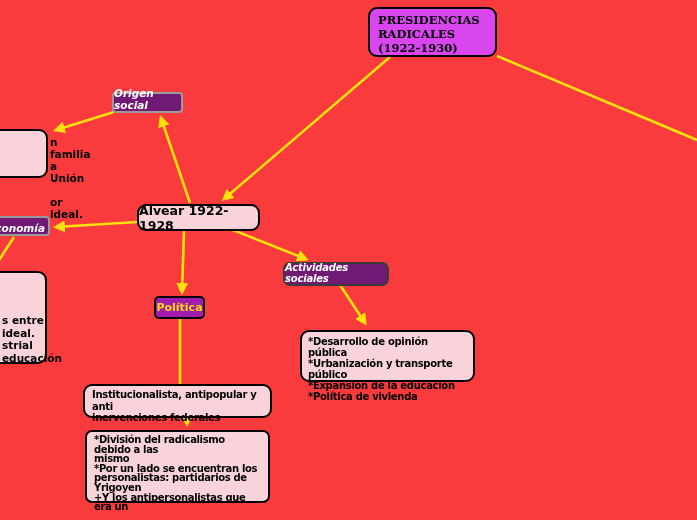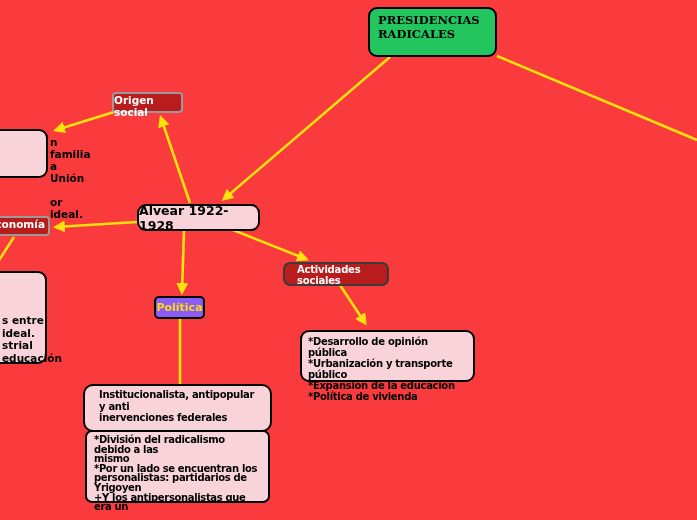--- a/index.html
+++ b/index.html
@@ -8,51 +8,51 @@
     background:#F93B3D;
     font-family:"DejaVu Sans", sans-serif;
   }
   svg.edges { position:absolute; left:0; top:0; width:697px; height:520px; }
   .edge { stroke:#FFE10B; stroke-width:2.6; fill:none; }
   .arrowhead { fill:#FFE10B; }
 
   .node { position:absolute; box-sizing:border-box; font-weight:bold; color:#000; }
 
   .yellow-node {
-    background:#22c55e; border:2px solid #000; border-radius:9px;
+    background:#d946ef; border:2px solid #000; border-radius:9px;
     font-family:"DejaVu Serif", serif; font-size:11.5px; line-height:14px;
     padding:4px 8px;
   }
   .pink-node { background:#F8D4DA; border:2px solid #000; border-radius:9px; }
   .black-node {
-    background:#b91c1c; border:2px solid #9A9A9A; border-radius:4px; color:#fff;
-    display:flex; align-items:flex-start; justify-content:center;
+    background:#701a75; border:2px solid #9A9A9A; border-radius:4px; color:#fff;
+    display:flex; align-items:flex-end; justify-content:center;font-style:italic;
   }
   .dark-node {
-    background:#8b5cf6; border:2px solid #000; border-radius:5px; color:#FFD908;
+    background:#a21caf; border:2px solid #000; border-radius:5px; color:#FFD908;
     display:flex; align-items:center; justify-content:center;
   }
 
   #presidencias { left:368px; top:7px; width:129px; height:50px; }
   #origen-social { left:112px; top:92px; width:71px; height:21px; font-size:10.5px; }
   #origen-detail { left:-60px; top:129px; width:108px; height:49px; }
   #origen-detail .fragment-text { position:absolute; left:60px; top:5px; font-size:10.5px; line-height:12px; font-weight:bold; }
   #alvear { left:137px; top:204px; width:123px; height:27px; font-size:12.5px;
             display:flex; align-items:center; justify-content:center; }
   #economia { left:-10px; top:216px; width:60px; height:20px; font-size:10.5px;
               justify-content:flex-end; padding-right:3px; }
   #economia-detail { left:-60px; top:271px; width:107px; height:93px; }
   #economia-detail .fragment-text { position:absolute; left:60px; top:41px; font-size:10.5px; line-height:12.5px; font-weight:bold; }
   #politica { left:154px; top:296px; width:51px; height:23px; font-size:11px; }
   #actividades { left:283px; top:262px; width:106px; height:24px; font-size:10px; letter-spacing:-0.2px;
-                 border-color:#3A3A3A; border-radius:7px;padding-left:12px; }
+                 border-color:#3A3A3A; border-radius:7px; }
   #desarrollo { left:300px; top:330px; width:175px; height:52px; padding:4px 6px;
                 font-size:10px; line-height:11px; letter-spacing:-0.3px; }
-  #institucionalista { left:83px; top:384px; width:189px; height:48px; padding:3px 14px;
-                       font-size:10px; line-height:11.5px; letter-spacing:-0.3px;border-radius:10px; }
+  #institucionalista { left:83px; top:384px; width:189px; height:34px; padding:3px 7px;
+                       font-size:10px; line-height:11.5px; letter-spacing:-0.3px; }
   #division { left:85px; top:430px; width:185px; height:73px; padding:3px 7px;
               font-size:10px; line-height:9.6px; letter-spacing:-0.35px;border-radius:7px; }
   .tline { min-height:9px; }
   #origen-detail .tline { min-height:12px;margin-left:48px; }
 </style>
 </head>
 <body>
 
 <div class="canvas">
 
@@ -71,20 +71,21 @@
     <line class="edge" x1="184" y1="231" x2="182" y2="292" marker-end="url(#arw)"></line>
     <line class="edge" x1="180" y1="318" x2="180" y2="384"></line>
     <line class="edge" x1="187" y1="412" x2="187" y2="424" marker-end="url(#arw)"></line>
     <line class="edge" x1="233" y1="230" x2="306" y2="259" marker-end="url(#arw)"></line>
     <line class="edge" x1="340" y1="285" x2="365" y2="323" marker-end="url(#arw)"></line>
   </svg>
 
   <div id="presidencias" class="node yellow-node">
     <div class="tline">PRESIDENCIAS</div>
     <div class="tline">RADICALES</div>
+    <div class="tline">(1922-1930)</div>
   </div>
 
   <div id="origen-social" class="node black-node">
     <span>Origen social</span>
   </div>
 
   <div id="origen-detail" class="node pink-node">
     <div class="fragment-text">
       <div class="tline">n familia</div>
       <div class="tline">a Unión</div>

